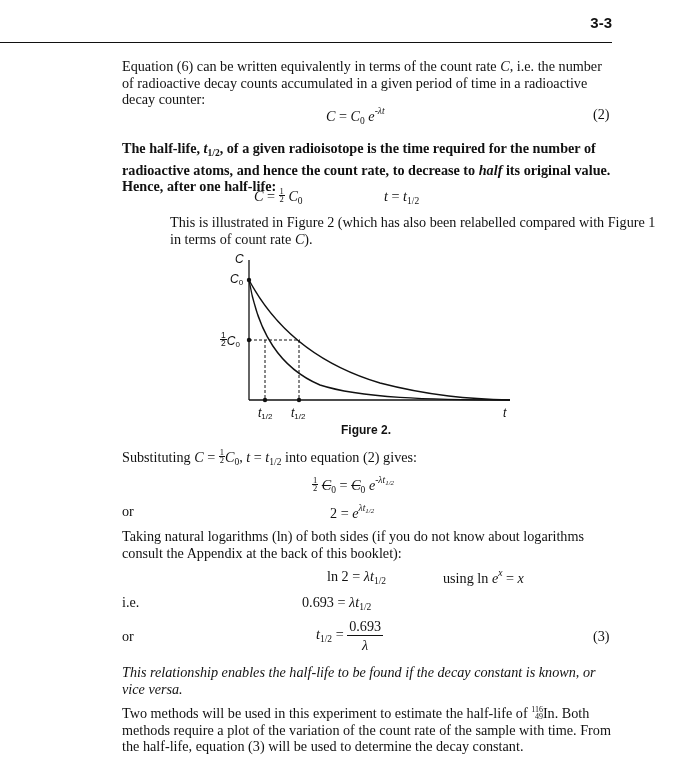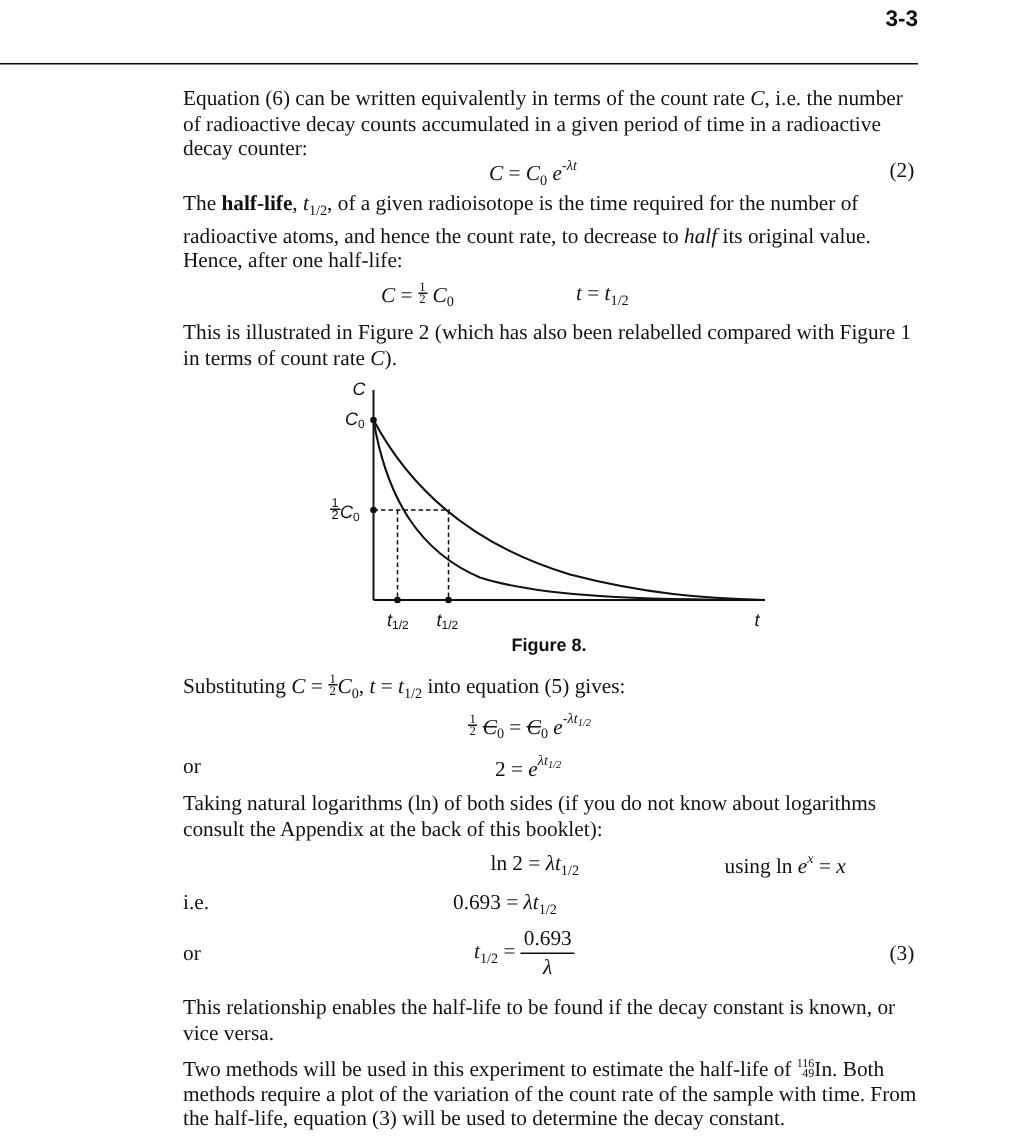--- a/index.html
+++ b/index.html
@@ -1,19 +1,19 @@
 <!DOCTYPE html>
 <html><head>
 <meta charset="utf-8">
 <style>
   html, body { margin:0; padding:0; background:#ffffff; }
   body { width:684px; height:762px; position:relative; overflow:hidden; color:#111; }
   .hdr { position:absolute; left:0; top:0; width:612px; height:42px; border-bottom:1.5px solid #111; }
   .hdr-title { position:absolute; left:-1px; top:14px; font-family:"Liberation Sans", sans-serif; font-weight:bold; font-size:15px; }
-  .hdr-page { position:absolute; right:0; top:4px; font-family:"Liberation Sans", sans-serif; font-weight:bold; font-size:15px; }
+  .hdr-page { position:absolute; right:0; top:14px; font-family:"Liberation Sans", sans-serif; font-weight:bold; font-size:15px; }
   .serif { font-family:"Liberation Serif", serif; font-size:14.2px; line-height:16.5px; }
   .p { position:absolute; left:122px; width:490px; }
   .eq { position:absolute; font-family:"Liberation Serif", serif; font-size:14.2px; white-space:nowrap; }
   .it { font-style:italic; }
   .sub { font-size:9.5px; vertical-align:-3px; }
   .sup { font-size:9.5px; vertical-align:7px; }
   .frac { display:inline-block; font-size:8.5px; line-height:7px; vertical-align:-1px; text-align:center; }
   .frac span { display:block; }
   .frac .num { border-bottom:0.8px solid #111; padding:0 1px; }
   .lbl { position:absolute; left:122px; }
@@ -37,37 +37,37 @@
 </div>
 
 <div class="eq" style="left:326px; top:106px;">
   <span class="it">C</span>
   <span>=</span>
   <span class="it">C</span><span class="sub">0</span>
   <span class="it">e</span><span class="sup it">-λt</span>
 </div>
 <div class="eq eqno" style="top:106px;">(2)</div>
 
-<div class="p serif" style="top:128px;">
+<div class="p serif" style="top:140px;font-weight:bold;">
   <span>The </span><b>half-life</b><span>, </span><span class="it">t</span><span class="sub">1/2</span><span>, of a given radioisotope is the time required for the number of radioactive atoms, and hence the count rate, to decrease to </span><span class="it">half</span><span> its original value. Hence, after one half-life:</span>
 </div>
 
 <div class="eq" style="left:254px; top:188px;">
   <span class="it">C</span>
   <span>=</span>
   <span class="frac"><span class="num">1</span><span>2</span></span>
   <span class="it">C</span><span class="sub">0</span>
 </div>
 <div class="eq" style="left:384px; top:188px;">
   <span class="it">t</span>
   <span>=</span>
   <span class="it">t</span><span class="sub">1/2</span>
 </div>
 
-<div class="p serif" style="top:214px;">
+<div class="p serif" style="top:214px;margin-left:48px;">
   <span>This is illustrated in Figure 2 (which has also been relabelled compared with Figure 1 in terms of count rate </span><span class="it">C</span><span>).</span>
 </div>
 
 <div class="fig">
   <svg width="310" height="175" viewBox="0 0 310 175">
 
     <line x1="39" y1="12" x2="39" y2="152" stroke="#111" stroke-width="1.3"></line>
     <line x1="39" y1="152" x2="300" y2="152" stroke="#111" stroke-width="1.3"></line>
 
     <line x1="39" y1="92" x2="90" y2="92" stroke="#111" stroke-width="1" stroke-dasharray="3,2"></line>
@@ -83,24 +83,24 @@
     <circle cx="55" cy="152" r="2.2" fill="#111"></circle>
     <circle cx="89" cy="152" r="2.2" fill="#111"></circle>
   </svg>
   <div style="position:absolute; left:25px; top:4px; font-family:'Liberation Sans',sans-serif; font-style:italic; font-size:12px;">C</div>
   <div style="position:absolute; left:20px; top:24px; font-family:'Liberation Sans',sans-serif; font-style:italic; font-size:12px;">C<span style="font-size:8px; font-style:normal; vertical-align:-2px;">0</span></div>
   <div style="position:absolute; left:10px; top:84px; font-family:'Liberation Sans',sans-serif; font-style:italic; font-size:12px;"><span class="frac" style="font-style:normal;"><span class="num">1</span><span>2</span></span>C<span style="font-size:8px; font-style:normal; vertical-align:-2px;">0</span></div>
   <div style="position:absolute; left:48px; top:158px; font-family:'Liberation Sans',sans-serif; font-style:italic; font-size:12px;">t<span style="font-size:8px; font-style:normal; vertical-align:-2px;">1/2</span></div>
   <div style="position:absolute; left:81px; top:158px; font-family:'Liberation Sans',sans-serif; font-style:italic; font-size:12px;">t<span style="font-size:8px; font-style:normal; vertical-align:-2px;">1/2</span></div>
   <div style="position:absolute; left:293px; top:158px; font-family:'Liberation Sans',sans-serif; font-style:italic; font-size:12px;">t</div>
 </div>
-<div class="figcap">Figure 8.</div>
+<div class="figcap">Figure 2.</div>
 
 <div class="p serif" style="top:449px;">
-  <span>Substituting </span><span class="it">C</span> <span>=</span> <span class="frac"><span class="num">1</span><span>2</span></span><span class="it">C</span><span class="sub">0</span><span>, </span> <span class="it">t</span> <span>=</span> <span class="it">t</span><span class="sub">1/2</span><span> into equation (5) gives:</span>
+  <span>Substituting </span><span class="it">C</span> <span>=</span> <span class="frac"><span class="num">1</span><span>2</span></span><span class="it">C</span><span class="sub">0</span><span>, </span> <span class="it">t</span> <span>=</span> <span class="it">t</span><span class="sub">1/2</span><span> into equation (2) gives:</span>
 </div>
 
 <div class="eq" style="left:312px; top:475px;">
   <span class="frac"><span class="num">1</span><span>2</span></span>
   <span class="it strike">C</span><span class="sub">0</span>
   <span>=</span>
   <span class="it strike">C</span><span class="sub">0</span>
   <span class="it">e</span><span class="sup it"><span>-λt</span><span style="font-size:7px; vertical-align:-2px;">1/2</span></span>
 </div>
 
@@ -111,21 +111,21 @@
   <span class="it">e</span><span class="sup it"><span>λt</span><span style="font-size:7px; vertical-align:-2px;">1/2</span></span>
 </div>
 
 <div class="p serif" style="top:528px;">Taking natural logarithms (ln) of both sides (if you do not know about logarithms consult the Appendix at the back of this booklet):</div>
 
 <div class="eq" style="left:327px; top:568px;">
   <span>ln 2</span>
   <span>=</span>
   <span class="it">λt</span><span class="sub">1/2</span>
 </div>
-<div class="eq" style="left:443px; top:568px;margin-left:40px;">
+<div class="eq" style="left:443px; top:568px;">
   <span>using</span>
   <span>ln</span> <span class="it">e</span><span class="sup it">x</span>
   <span>=</span>
   <span class="it">x</span>
 </div>
 
 <div class="eq lbl" style="top:594px;">i.e.</div>
 <div class="eq" style="left:302px; top:594px;">
   <span>0.693</span>
   <span>=</span>
@@ -133,17 +133,17 @@
 </div>
 
 <div class="eq lbl" style="top:628px;">or</div>
 <div class="eq" style="left:316px; top:617px;">
   <span class="it">t</span><span class="sub">1/2</span>
   <span>=</span>
   <span class="bigfrac"><span class="n">0.693</span><span class="d">λ</span></span>
 </div>
 <div class="eq eqno" style="top:628px;">(3)</div>
 
-<div class="p serif" style="top:664px;">This relationship enables the half-life to be found if the decay constant is known, or vice versa.</div>
+<div class="p serif" style="top:664px;font-style:italic;">This relationship enables the half-life to be found if the decay constant is known, or vice versa.</div>
 
 <div class="p serif" style="top:705px;">
   <span>Two methods will be used in this experiment to estimate the half-life of </span><span style="display:inline-block; font-size:8px; line-height:7px; vertical-align:-1px; text-align:right;"><span style="display:block;">116</span><span style="display:block;">49</span></span><span>In</span><span>. Both methods require a plot of the variation of the count rate of the sample with time. From the half-life, equation (3) will be used to determine the decay constant.</span>
 </div>
 
 </body></html>

